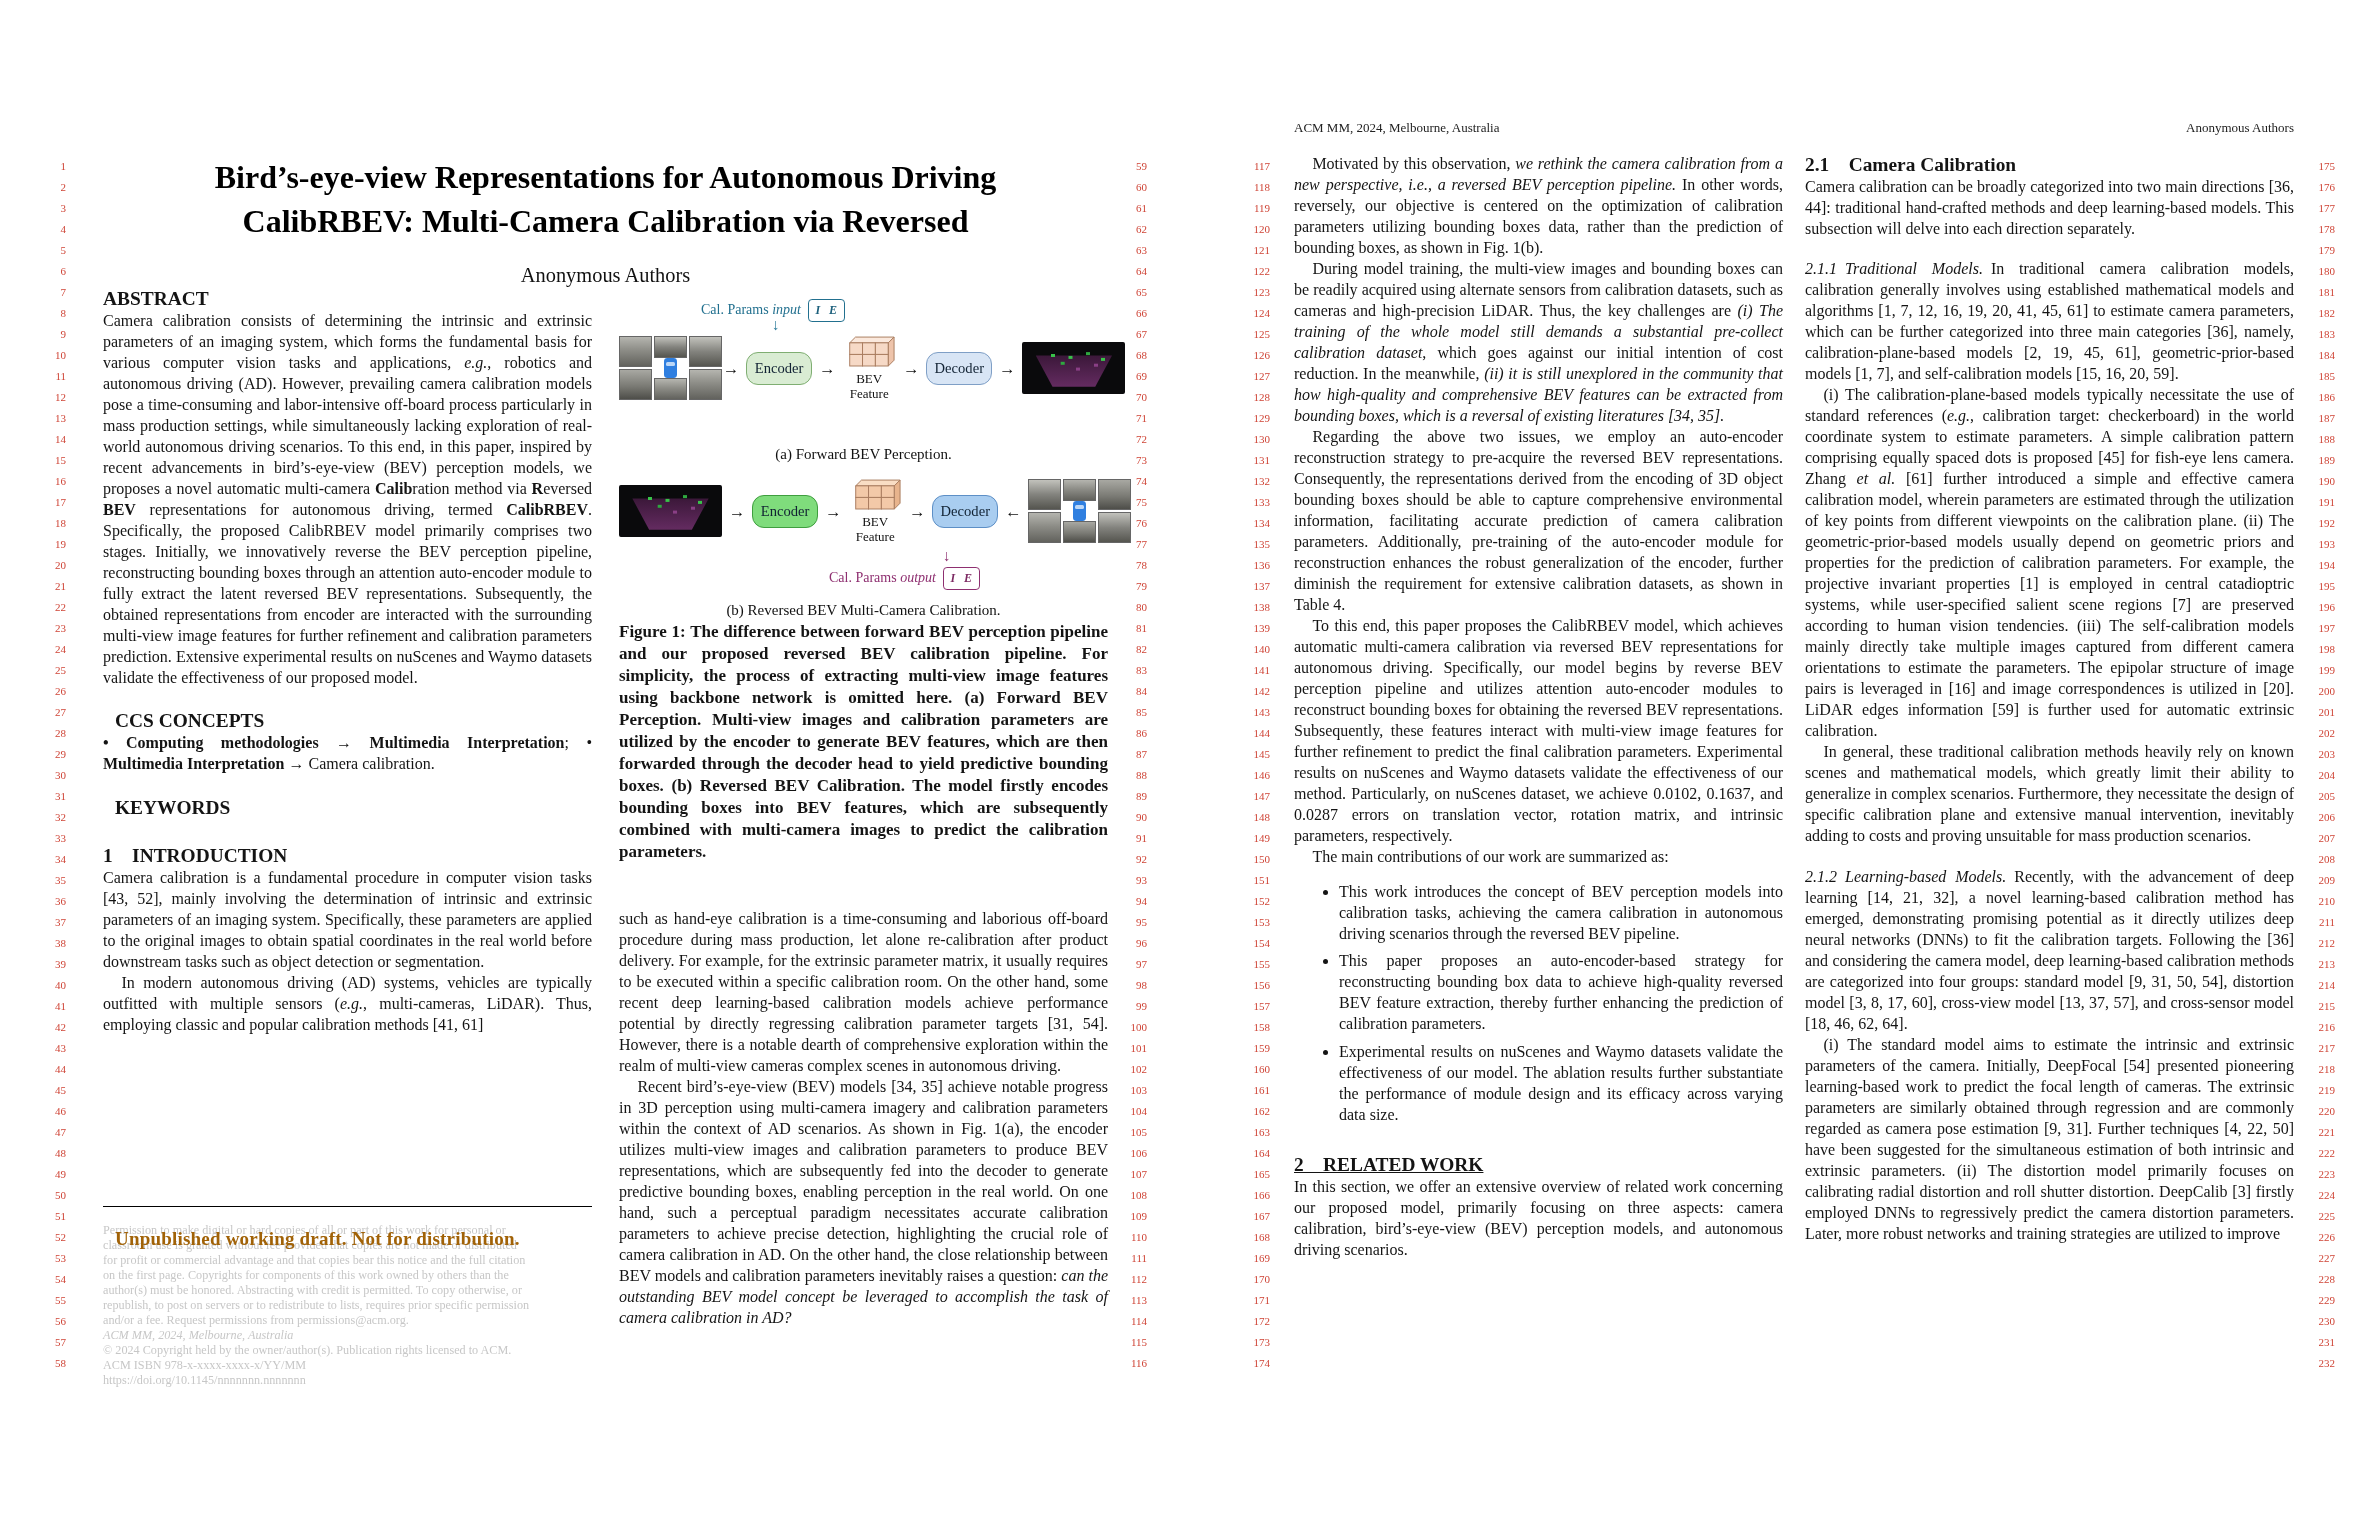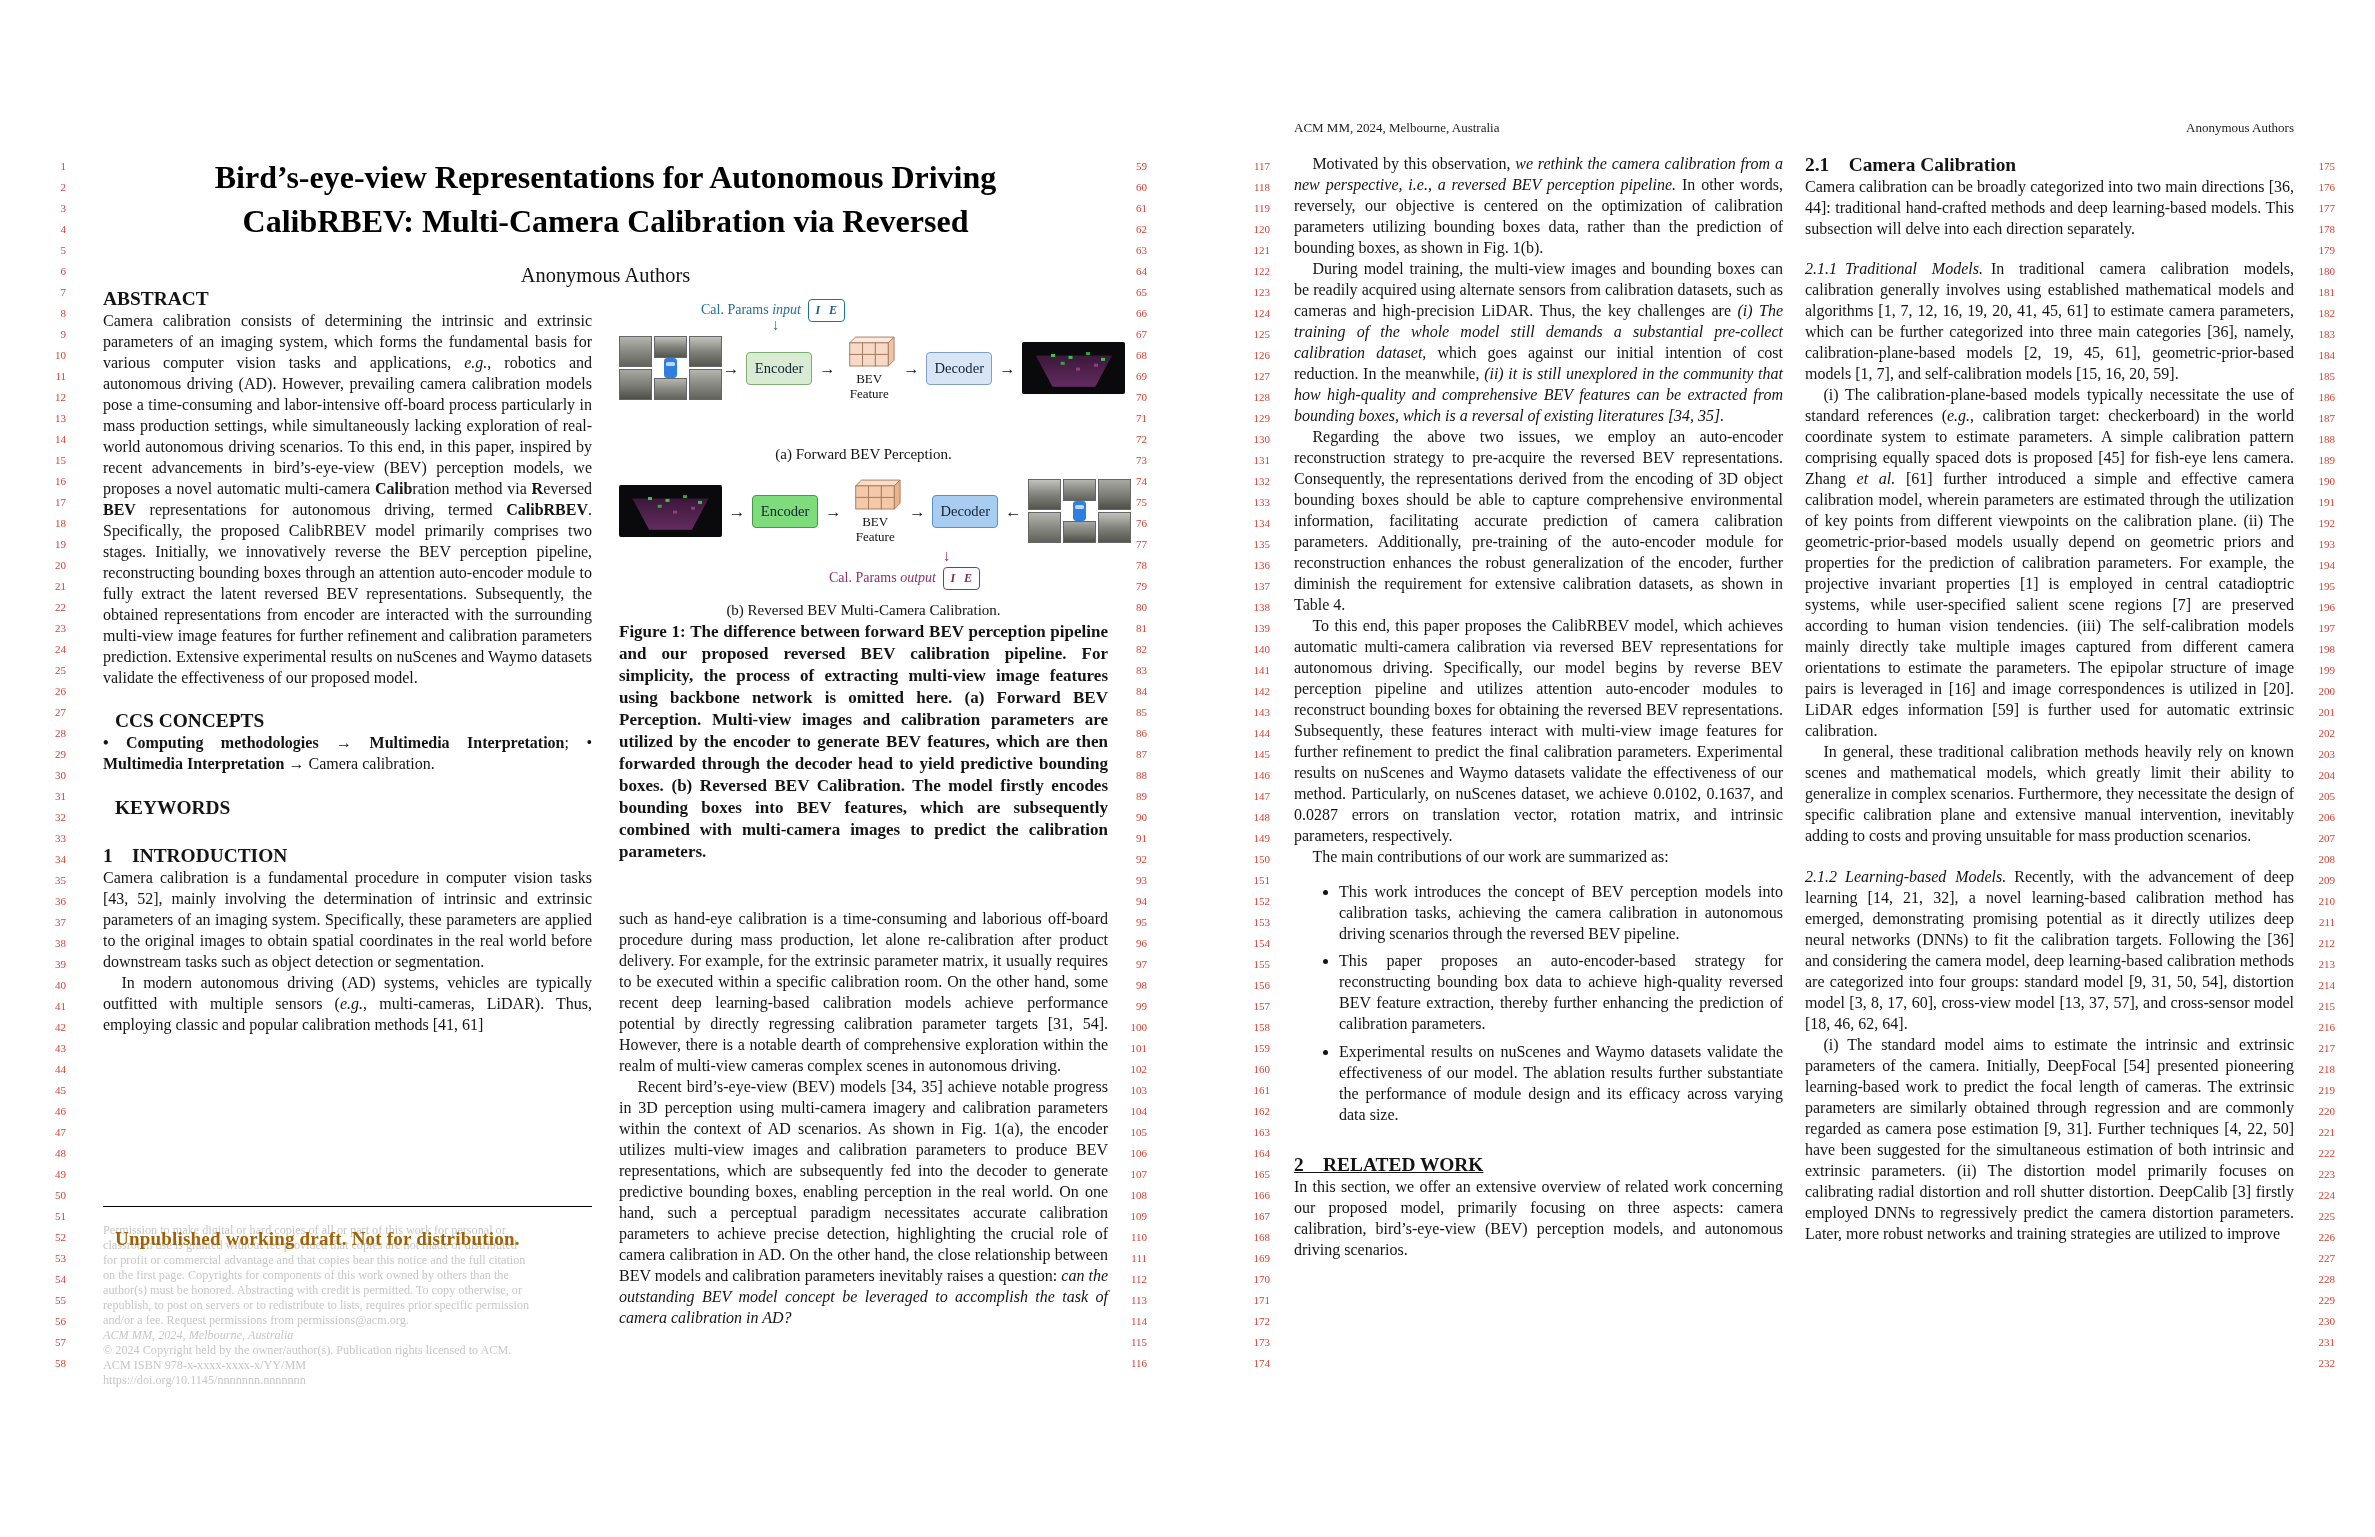--- a/index.html
+++ b/index.html
@@ -42,21 +42,21 @@
   .footnote .fl{font-size:12.2px;line-height:15px;color:#c7c7c7;text-align:justify;}
   .footnote .fl.it{font-style:italic;}
   .draftnotice{position:absolute;left:12px;top:21.3px;width:100%;
                font-weight:bold;font-size:19px;color:#a16207;letter-spacing:0.2px;}
 
   
   .figure{position:relative;width:489px;height:330px;}
   .figrow{position:absolute;left:0;width:489px;height:68px;display:flex;
           align-items:center;gap:6.8px;}
   .harrow{font-size:16.5px;font-weight:bold;color:#111;flex:0 0 auto;}
-  .nnbox{flex:0 0 auto;width:64px;height:31px;border-radius:4px;
+  .nnbox{flex:0 0 auto;width:64px;height:31px;border-radius:12px;
          display:flex;align-items:center;justify-content:center;
          font-size:14.6px;color:#123;}
   .enc-a{background:#d9ecd3;border:1.3px solid #7fae72;}
   .dec-a{background:#d8e5f5;border:1.3px solid #7f9fc6;}
   .enc-b{background:#7fdc7c;border:1.3px solid #3f9e3f;}
   .dec-b{background:#a9cdf0;border:1.3px solid #5d8fc6;}
   .cubeswrap{flex:0 0 auto;display:flex;flex-direction:column;align-items:center;}
   .bevlabel{font-size:13px;line-height:15px;text-align:center;color:#111;margin-top:1.9px;}
   .bevimg{flex:0 0 auto;width:103px;height:52px;background:#0a0a0c;position:relative;
           border-radius:1.9px;overflow:hidden;}

